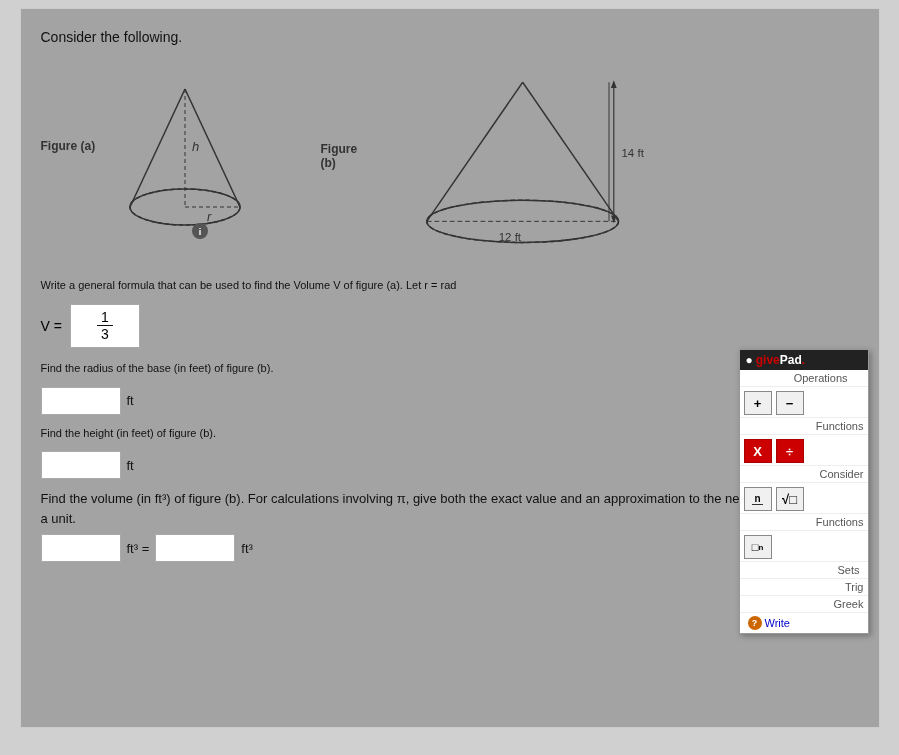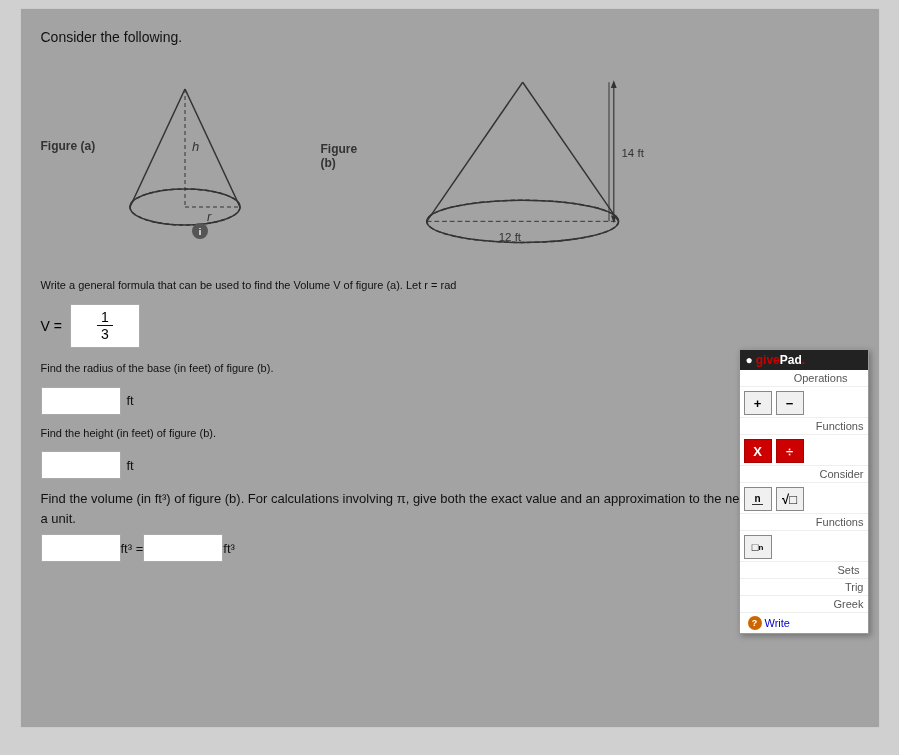--- a/index.html
+++ b/index.html
@@ -110,20 +110,21 @@
       margin-bottom: 10px;
       gap: 6px;
     }
     .unit-label {
       font-size: 13px;
       color: #111;
     }
     .volume-row {
       display: flex;
       align-items: center;
+      gap: 6px;
       margin-top: 6px;
     }
     .mathpad {
       position: absolute;
       right: 10px;
       top: 340px;
       width: 130px;
       background: #fff;
       border: 1px solid #999;
       box-shadow: 2px 2px 6px rgba(0,0,0,0.3);

